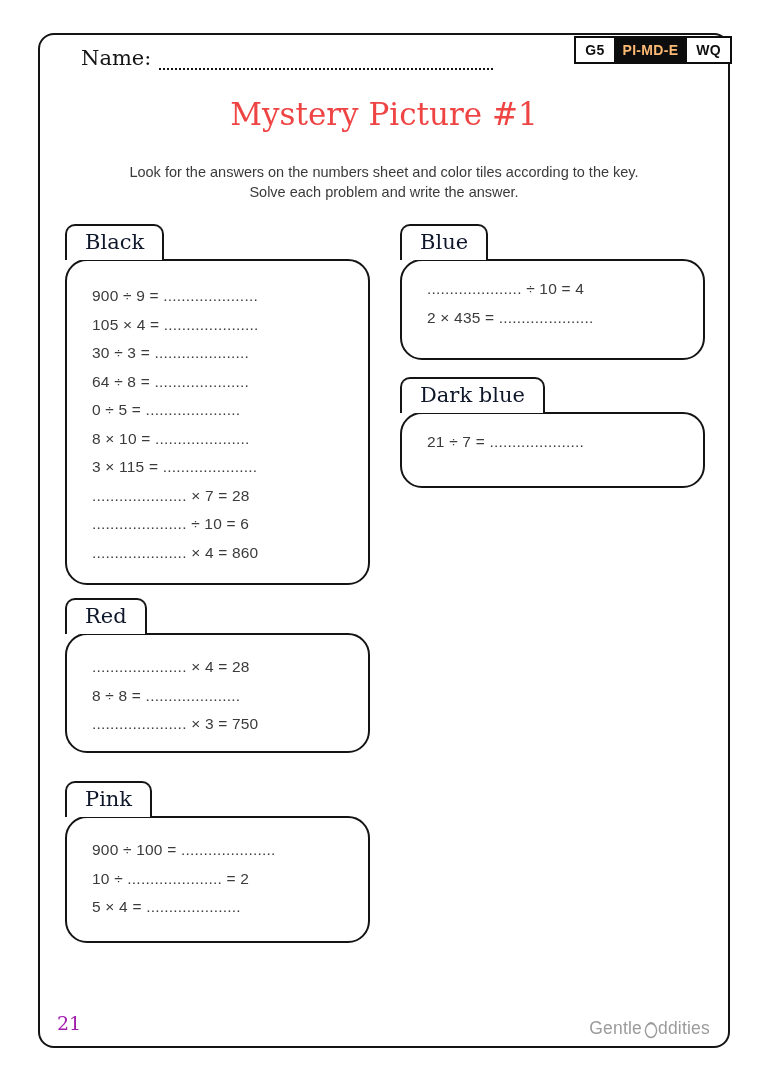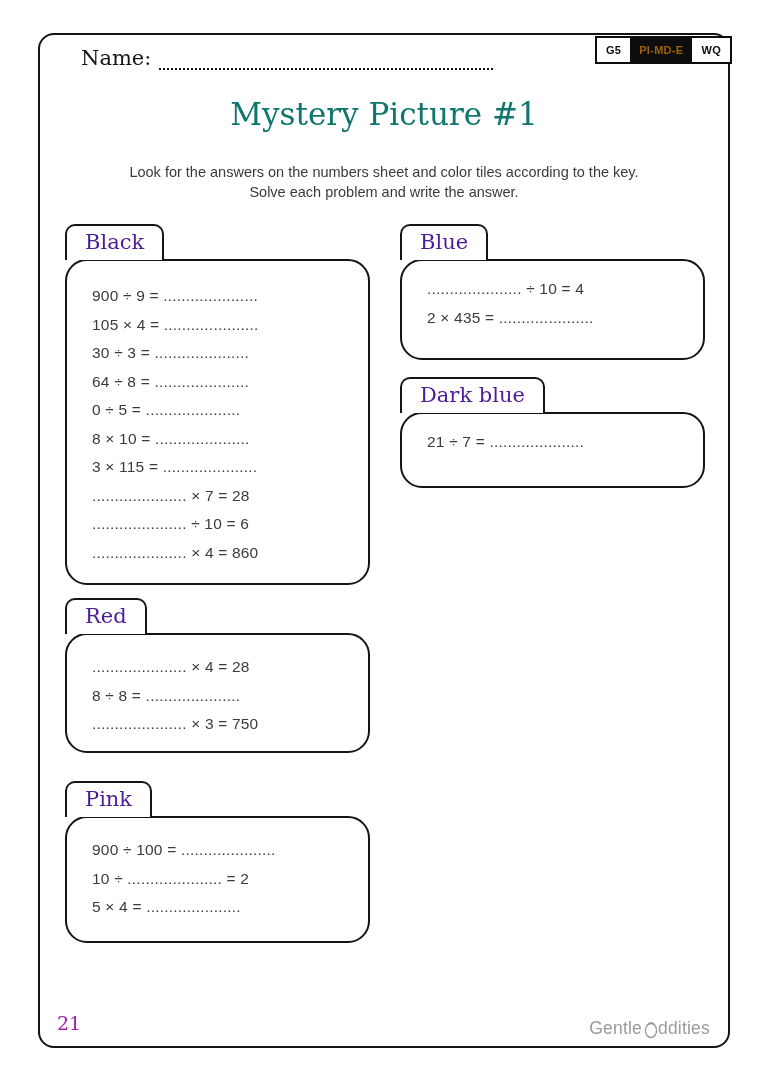--- a/index.html
+++ b/index.html
@@ -10,48 +10,48 @@
     position:absolute; left:38px; top:33px; width:692px; height:1015px;
     border:2px solid #141414; border-radius:16px; background:#ffffff;
   }
 
   
   .badges {
     position:absolute; top:36px; right:36px; display:flex;
     border:2px solid #0d0d0d; background:#ffffff; z-index:5;
   }
   .badge {
-    font-size:11px; font-weight:bold; color:#0d0d0d; background:#ffffff;
+    font-size:14px; font-weight:bold; color:#0d0d0d; background:#ffffff;
     padding:3px 9px; letter-spacing:.3px; line-height:18px;
   }
-  .badge.dark { background:#0d0d0d; color:#a16207; }
+  .badge.dark { background:#0d0d0d; color:#fdba74; }
 
   
   .name-row { position:absolute; left:57px; top:46px; display:flex; align-items:flex-end;margin-left:24px; }
   .name-label { font-family:"DejaVu Serif","Liberation Serif",serif; font-size:21px; color:#141414; }
   .name-line { width:334px; height:24px; margin-left:8px; border-bottom:2px dotted #141414; }
 
   
   .title {
     position:absolute; left:38px; top:96px; width:692px; text-align:center;
     font-family:"DejaVu Serif","Liberation Serif",serif; font-weight:500;
-    font-size:31px; color:#0f766e;
+    font-size:31px; color:#ef4444;
   }
   .instructions {
     position:absolute; left:38px; top:163px; width:692px; text-align:center;
     font-size:14.5px; line-height:19.5px; color:#3a3a3a;
   }
 
   
   .colorbox { position:absolute; }
   .box-tab {
     position:absolute; top:0; left:0; height:36px; background:#ffffff;
     border:2px solid #141414; border-bottom:none; border-radius:10px 10px 0 0;
     padding:0 18px; font-family:"DejaVu Serif","Liberation Serif",serif;
-    font-size:21px; line-height:33px; color:#4c1d95; z-index:2; min-width:72px;
+    font-size:21px; line-height:33px; color:#0f172a; z-index:2; min-width:72px;
   }
   .box-body {
     position:absolute; top:35px; left:0; width:100%;
     border:2px solid #141414; border-radius:22px; background:#ffffff;
     padding:18px 10px 0 25px; z-index:1;
   }
   .problem {
     font-size:15.5px; line-height:28.5px; color:#3b3b3b;
     letter-spacing:.2px; white-space:nowrap; overflow:hidden;
   }

